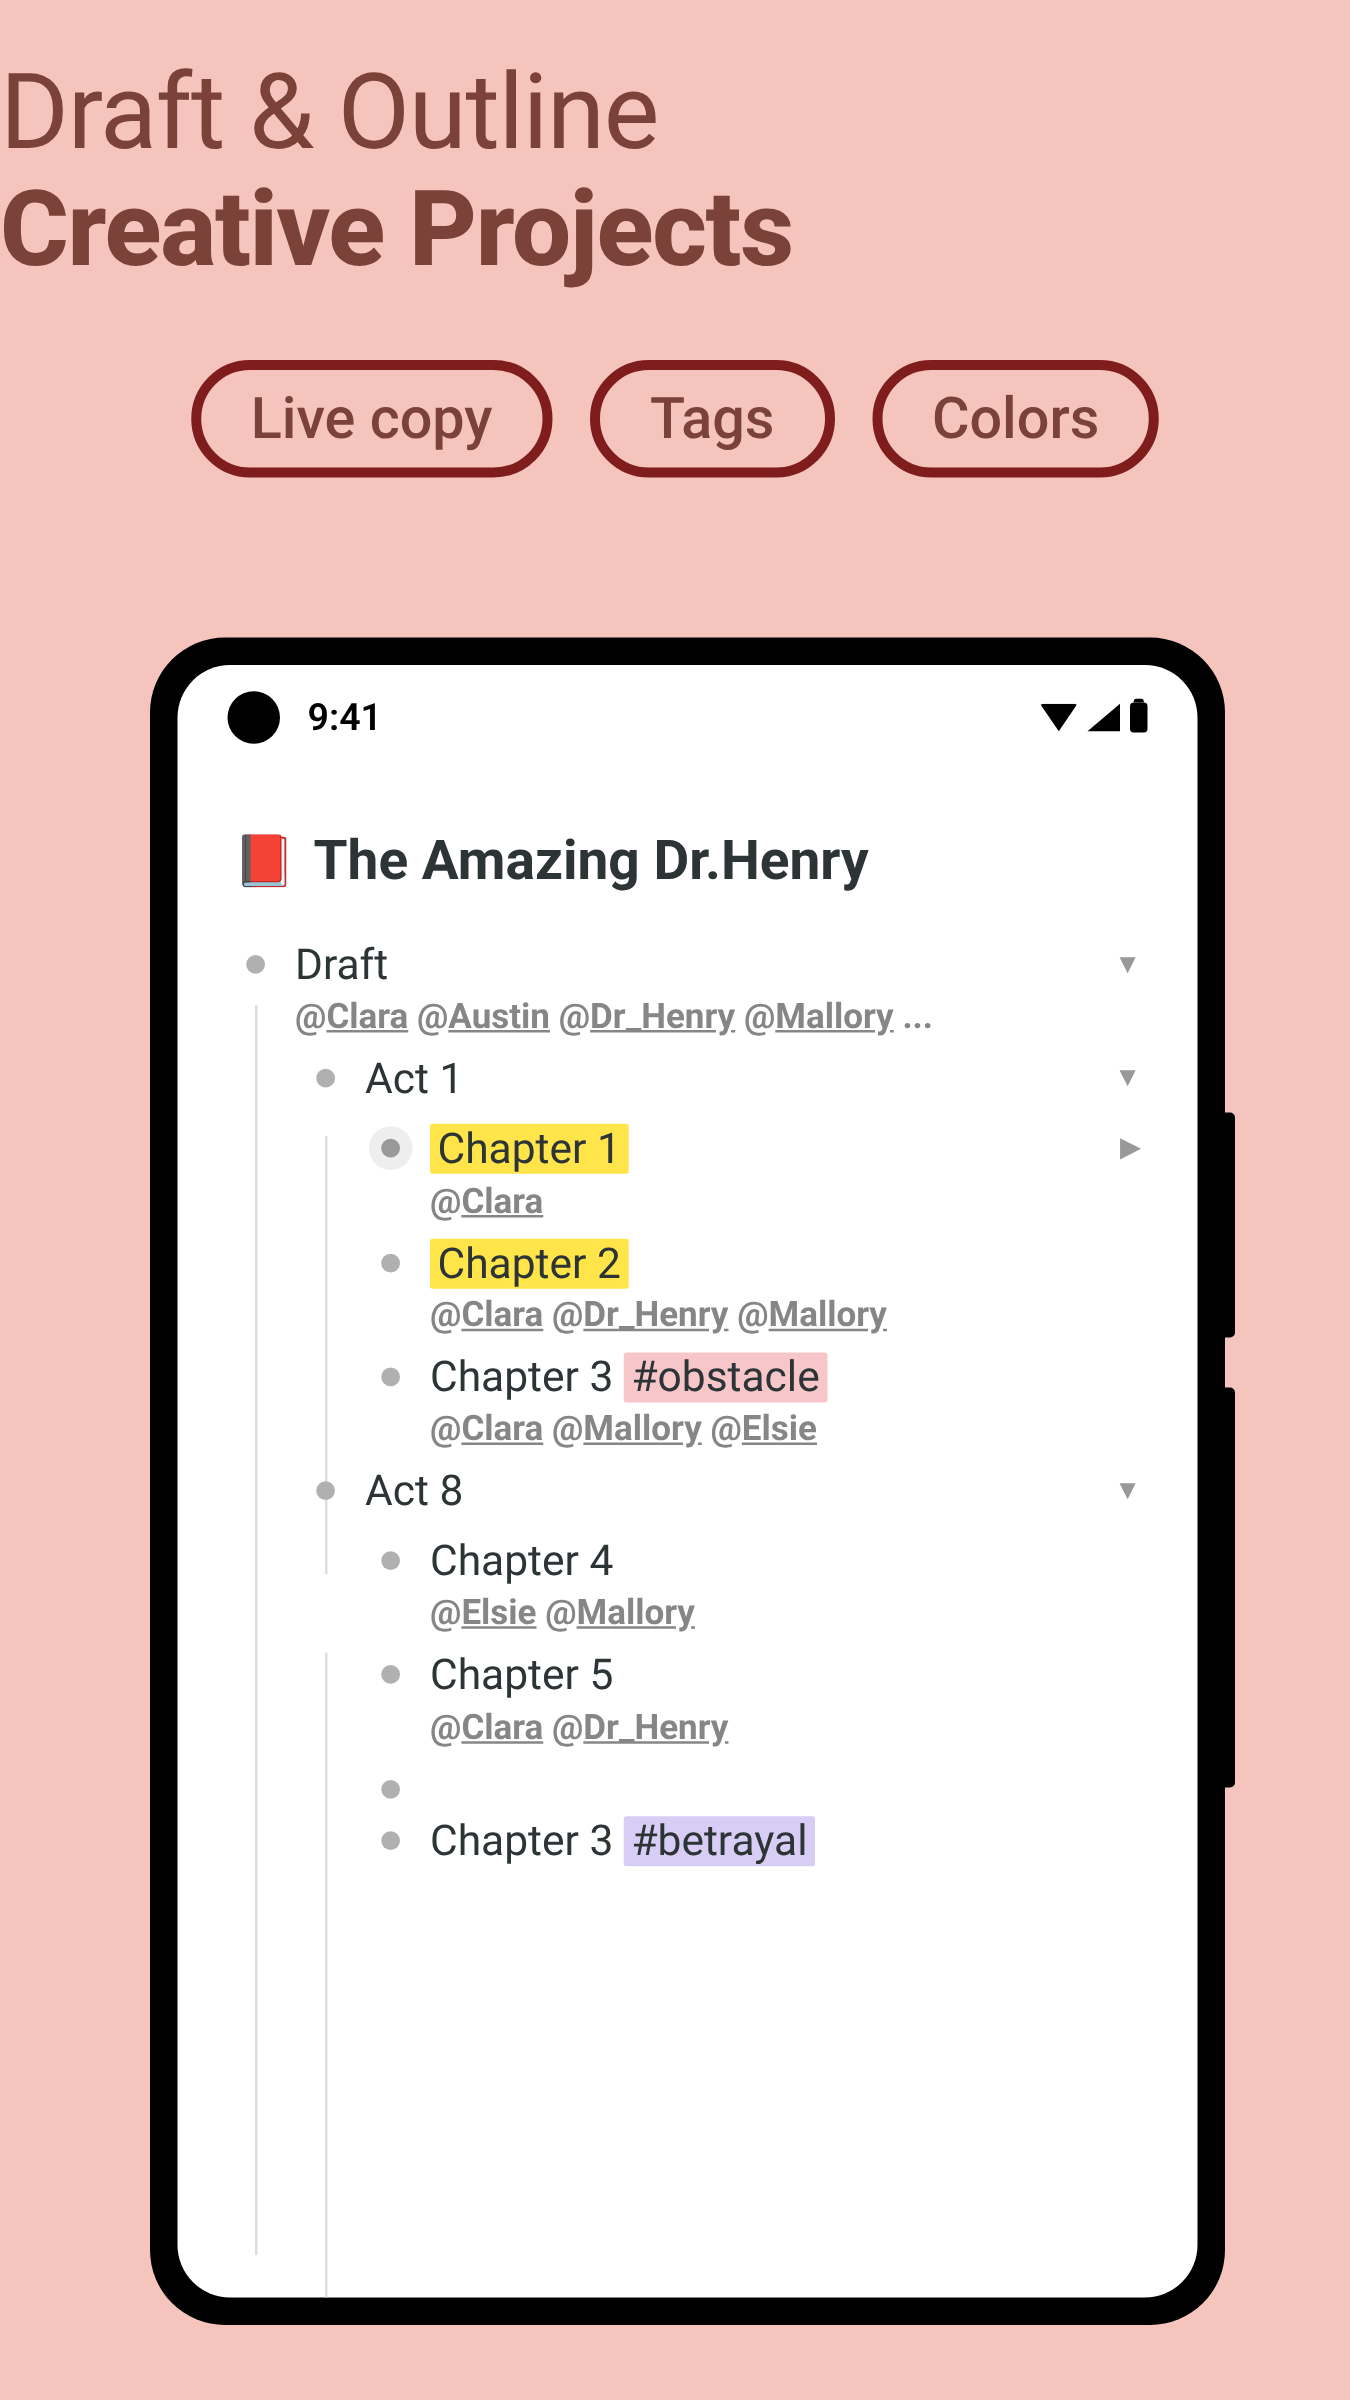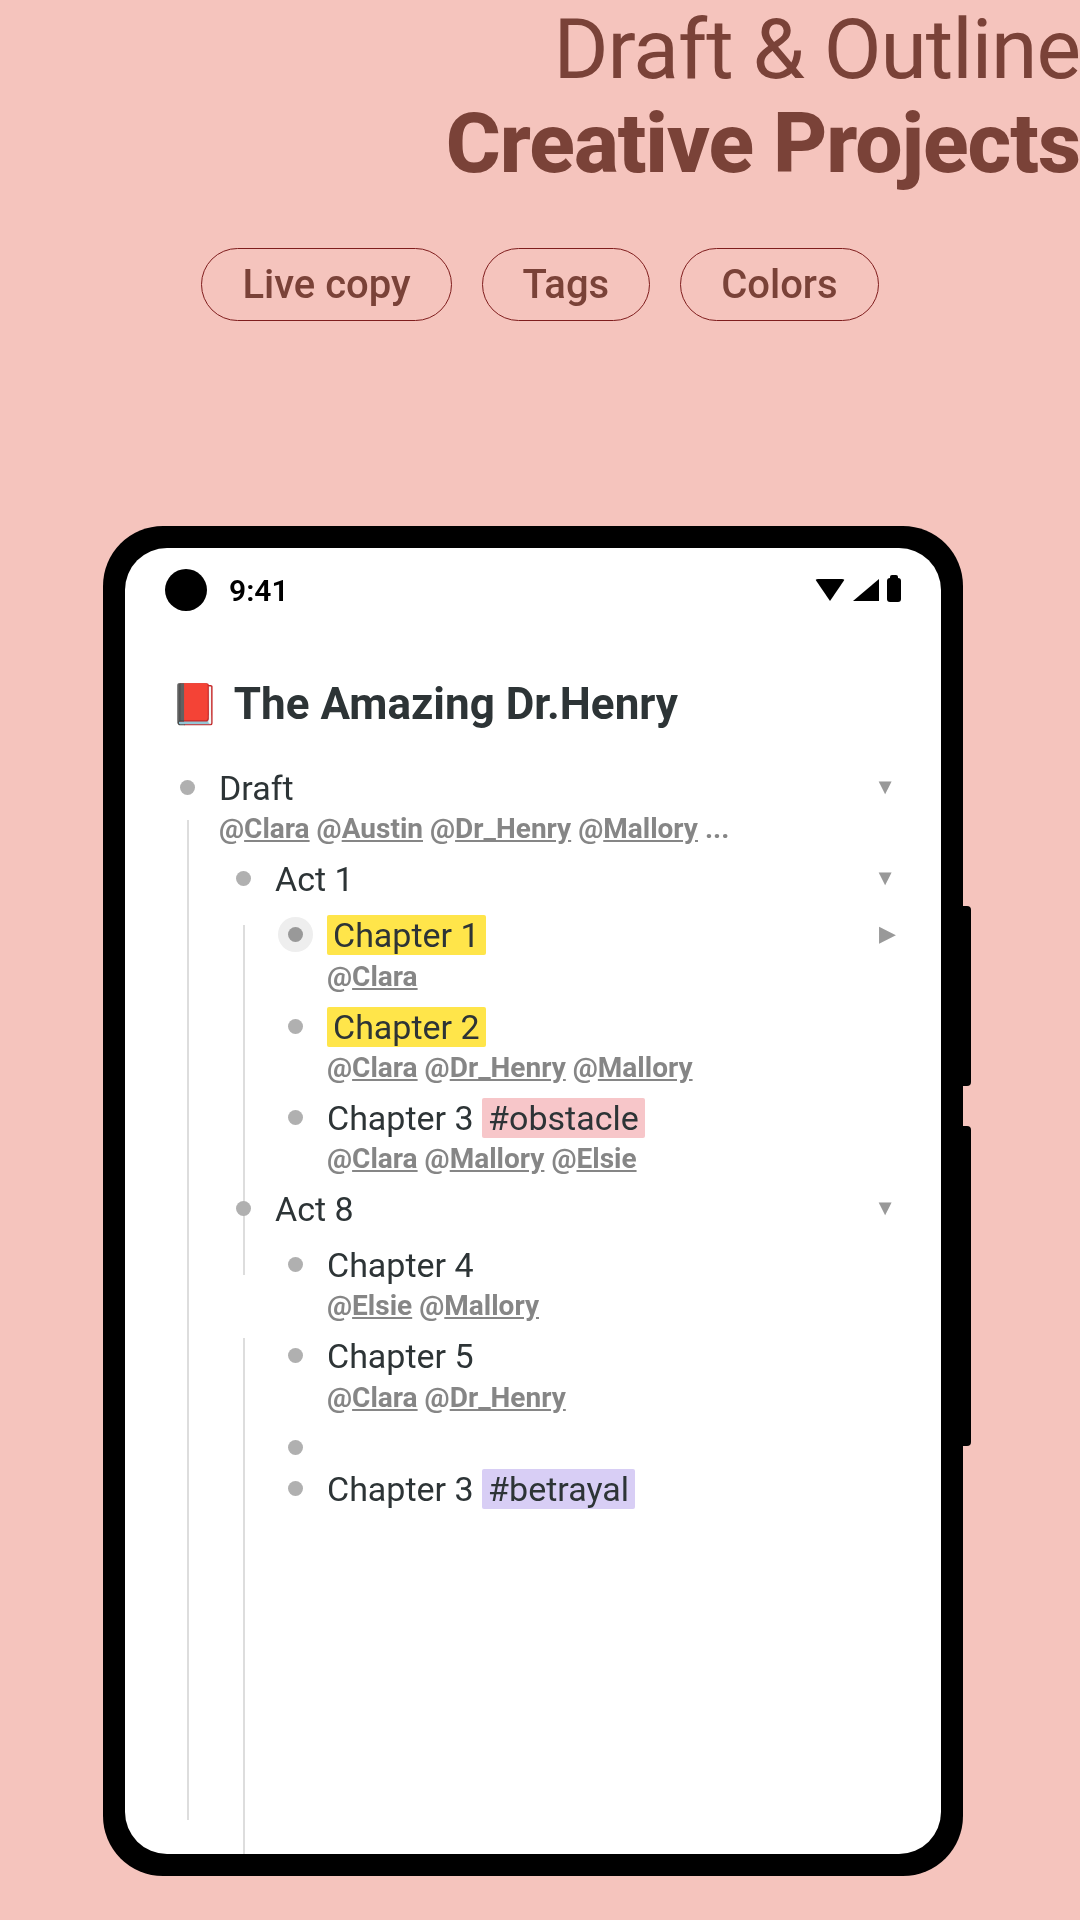--- a/index.html
+++ b/index.html
@@ -9,21 +9,22 @@
     }
     body {
       width: 1080px;
       height: 1920px;
       background: #f5c4bd;
       font-family: -apple-system, BlinkMacSystemFont, "Segoe UI", Roboto, Helvetica, Arial, sans-serif;
       overflow: hidden;
       position: relative;
     }
     .hero {
-      text-align: right;
+      text-align: left;
+      padding-top: 40px;
     }
     .hero-line1 {
       font-size: 84px;
       font-weight: 400;
       color: #7a4238;
       letter-spacing: -1px;
     }
     .hero-line2 {
       font-size: 84px;
       font-weight: 800;
@@ -31,32 +32,31 @@
       letter-spacing: -1px;
       margin-top: -5px;
     }
     .pills {
       display: flex;
       justify-content: center;
       gap: 30px;
       margin-top: 55px;
     }
     .pill {
-      border: 1px solid #7f1d1d;
+      border: 8px solid #7f1d1d;
       color: #7a4238;
       border-radius: 50px;
       padding: 12px 40px;
-      font-size: 40px;
+      font-size: 46px;
       font-weight: 500;
     }
     .phone-wrap {
       position: absolute;
-      left: 103px;
+      left: 120px;
       top: 510px;
-      margin-top: 16px;
     }
     .phone {
       width: 860px;
       height: 1350px;
       background: #000;
       border-radius: 60px;
       padding: 22px;
       position: relative;
     }
     .phone-button1 {

